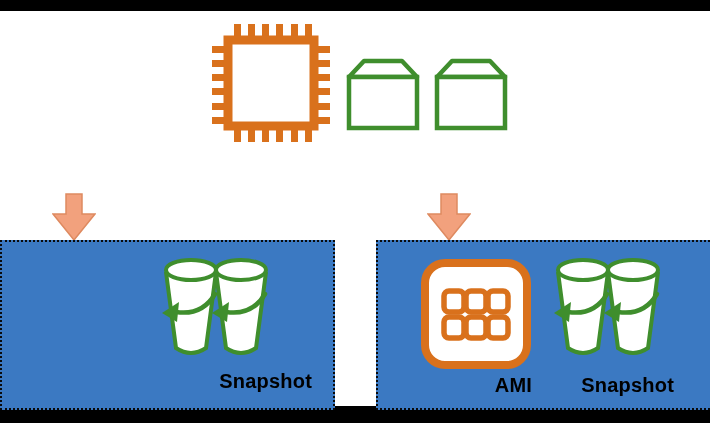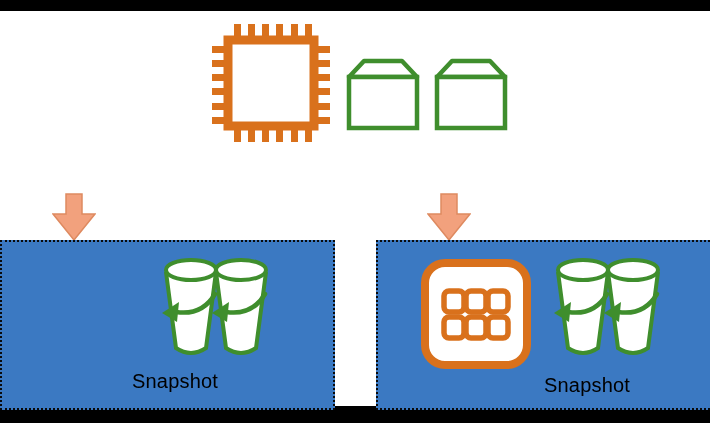--- a/index.html
+++ b/index.html
@@ -6,21 +6,21 @@
   body { background:#000; font-family:"Liberation Sans", sans-serif; }
 
   .canvas { position:relative; width:710px; height:423px; background:var(--frame,#000); overflow:hidden; }
   .white-area { position:absolute; left:0; top:11px; width:710px; height:395px; background:var(--background,#fff); }
   .abs { position:absolute; }
 
   .blue-box { position:absolute; background:var(--blue,#3b79c2); border:2px dotted #0a0a0a; }
   .box-left  { left:0;   top:240px; width:331px; height:166px; }
   .box-right { left:376px; top:240px; width:334px; height:166px; }
 
-  .label { color:var(--label,#000); font-weight:normal; font-size:20px; text-align:left; letter-spacing:0.2px; }
+  .label { color:var(--label,#000); font-weight:bold; font-size:20px; text-align:right; letter-spacing:0.2px; }
 
   svg { display:block; }
   .sg { stroke:var(--green,#3f8e2d); }
   .so { stroke:var(--orange,#d9711c); }
   .fg { fill:var(--green,#3f8e2d); }
   .fo { fill:var(--orange,#d9711c); }
   .fw { fill:#ffffff; }
   .nf { fill:none; }
   .arrow-shape { fill:var(--arrow_fill,#f2a17d); stroke:var(--arrow_border,#de8a60); stroke-width:1.5; }
 
@@ -103,20 +103,21 @@
       <rect class="so fw" stroke-width="8" x="5" y="5" width="102" height="102" rx="20"></rect>
       <g class="so fw" stroke-width="5.5">
         <rect x="24" y="33" width="20" height="21" rx="5"></rect>
         <rect x="46" y="33" width="20" height="21" rx="5"></rect>
         <rect x="68" y="33" width="20" height="21" rx="5"></rect>
         <rect x="24" y="59" width="20" height="21" rx="5"></rect>
         <rect x="46" y="59" width="20" height="21" rx="5"></rect>
         <rect x="68" y="59" width="20" height="21" rx="5"></rect>
       </g>
     </svg>
+    <div class="abs label" style="left:42px; top:132px; width:112px;">AMI</div>
 
     <div class="abs bucket-row" style="left:176px; top:14px;">
       <svg width="58" height="104" viewBox="0 0 58 104">
         <path class="sg fw" stroke-width="4" d="M4,16 L14,92 Q29,102 44,92 L54,16"></path>
         <ellipse class="sg fw" stroke-width="4" cx="29" cy="14" rx="25" ry="10"></ellipse>
         <path class="sg nf" stroke-width="4.5" stroke-linecap="round" d="M53,38 Q40,60 14,56"></path>
         <polygon class="fg" points="0,57 17,46 15,66"></polygon>
       </svg>
       <svg width="58" height="104" viewBox="0 0 58 104">
         <path class="sg fw" stroke-width="4" d="M4,16 L14,92 Q29,102 44,92 L54,16"></path>

